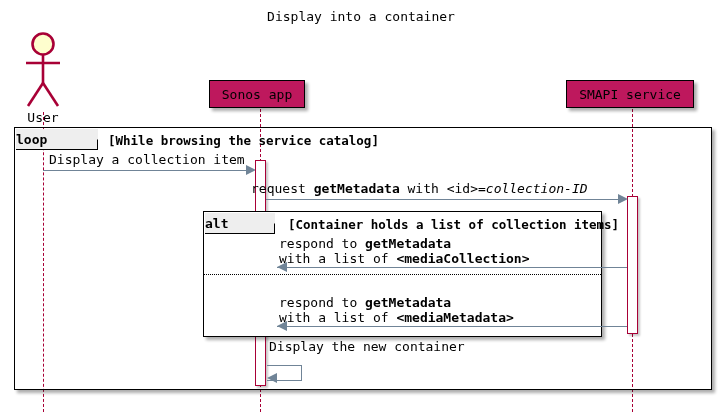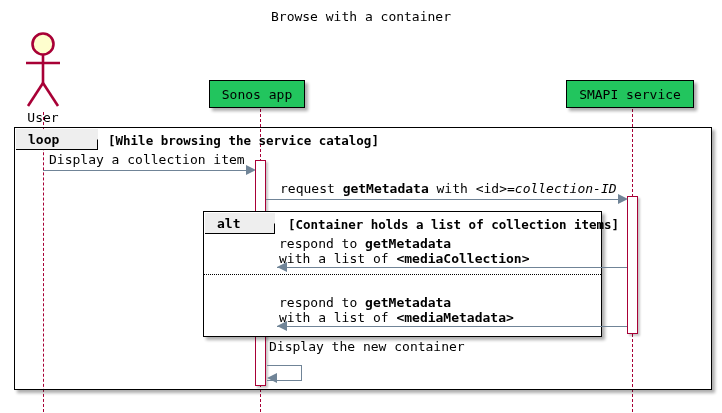--- a/index.html
+++ b/index.html
@@ -24,21 +24,21 @@
 
   
   #actor-wrap{left:18px;top:30px;width:50px;height:90px;}
   #actor-label{
     left:18px;top:98px;width:50px;text-align:center;
     font-size:13px;color:#000;margin-top:12px;
   }
 
   
   .pbox{
-    background:#22c55e;
+    background:#be185d;
     border:1.6px solid #000000;
     box-shadow:3px 3px 3px rgba(0,0,0,0.32);
     box-sizing:border-box;
     display:flex;align-items:center;justify-content:center;
     font-size:13px;color:#000;
     white-space:nowrap;
   }
   #pbox-sonos{left:209px;top:80px;width:96px;height:28px;}
   #pbox-smapi{left:566px;top:80px;width:128px;height:28px;}
 
@@ -83,21 +83,21 @@
     background:#EEEEEE;
     border:1.5px solid #000;
     border-top:none;border-left:none;
     -webkit-clip-path:polygon(0 0,calc(100% - 11px) 0,100% 11px,100% 100%,0 100%);
     clip-path:polygon(0 0,calc(100% - 11px) 0,100% 11px,100% 100%,0 100%);
     box-sizing:border-box;
   }
   .tab .tablabel{
     position:absolute;left:0;top:0;width:100%;height:100%;
     display:flex;align-items:center;
-    padding-left:12px;box-sizing:border-box;
+    padding-left:0;box-sizing:border-box;
     font-size:13px;font-weight:bold;color:#000;
   }
   #tab-loop{left:16px;top:129px;width:82px;height:21px;}
   #tab-alt{left:205px;top:213px;width:70px;height:21px;}
 
   .cond{
     font-size:12.5px;font-weight:bold;color:#000;white-space:nowrap;
   }
   #cond-loop{left:108px;top:133px;}
   #cond-alt{left:288px;top:217px;}
@@ -110,21 +110,21 @@
   }
 
   
   .msglabel{
     font-size:13px;color:#000;white-space:nowrap;line-height:15px;
   }
   .msglabel b{font-weight:bold;}
   .msglabel i{font-style:italic;}
 
   #lbl-m1{left:49px;top:152px;}
-  #lbl-m2{left:280px;top:181px;}
+  #lbl-m2{left:251px;top:181px;}
   #lbl-m3{left:279px;top:236px;}
   #lbl-m4{left:279px;top:295px;}
   #lbl-m5{left:269px;top:339px;}
 
   
   .arrowline{
     height:0;border-top:1.4px solid #708497;
   }
   .ahead{
     width:0;height:0;border-style:solid;
@@ -157,21 +157,21 @@
     border:1.4px solid #708497;border-left:none;
     box-sizing:border-box;
   }
   #arr5-head{left:267px;top:373px;}
 </style>
 </head>
 <body>
 
 <div id="root" class="abs">
 
-  <div id="title" class="abs">Browse with a container</div>
+  <div id="title" class="abs">Display into a container</div>
 
   <div id="ll-user" class="abs lifeline"></div>
   <div id="ll-sonos" class="abs lifeline"></div>
   <div id="ll-smapi" class="abs lifeline"></div>
 
   <div id="actor-wrap" class="abs">
     <svg width="50" height="90" viewBox="0 0 50 90">
       <circle cx="25" cy="14" r="10.5" fill="#FEFECE" stroke="#A80036" stroke-width="2.6"></circle>
       <line x1="25" y1="25" x2="25" y2="55" stroke="#A80036" stroke-width="2.6"></line>
       <line x1="8" y1="33" x2="42" y2="33" stroke="#A80036" stroke-width="2.6"></line>

